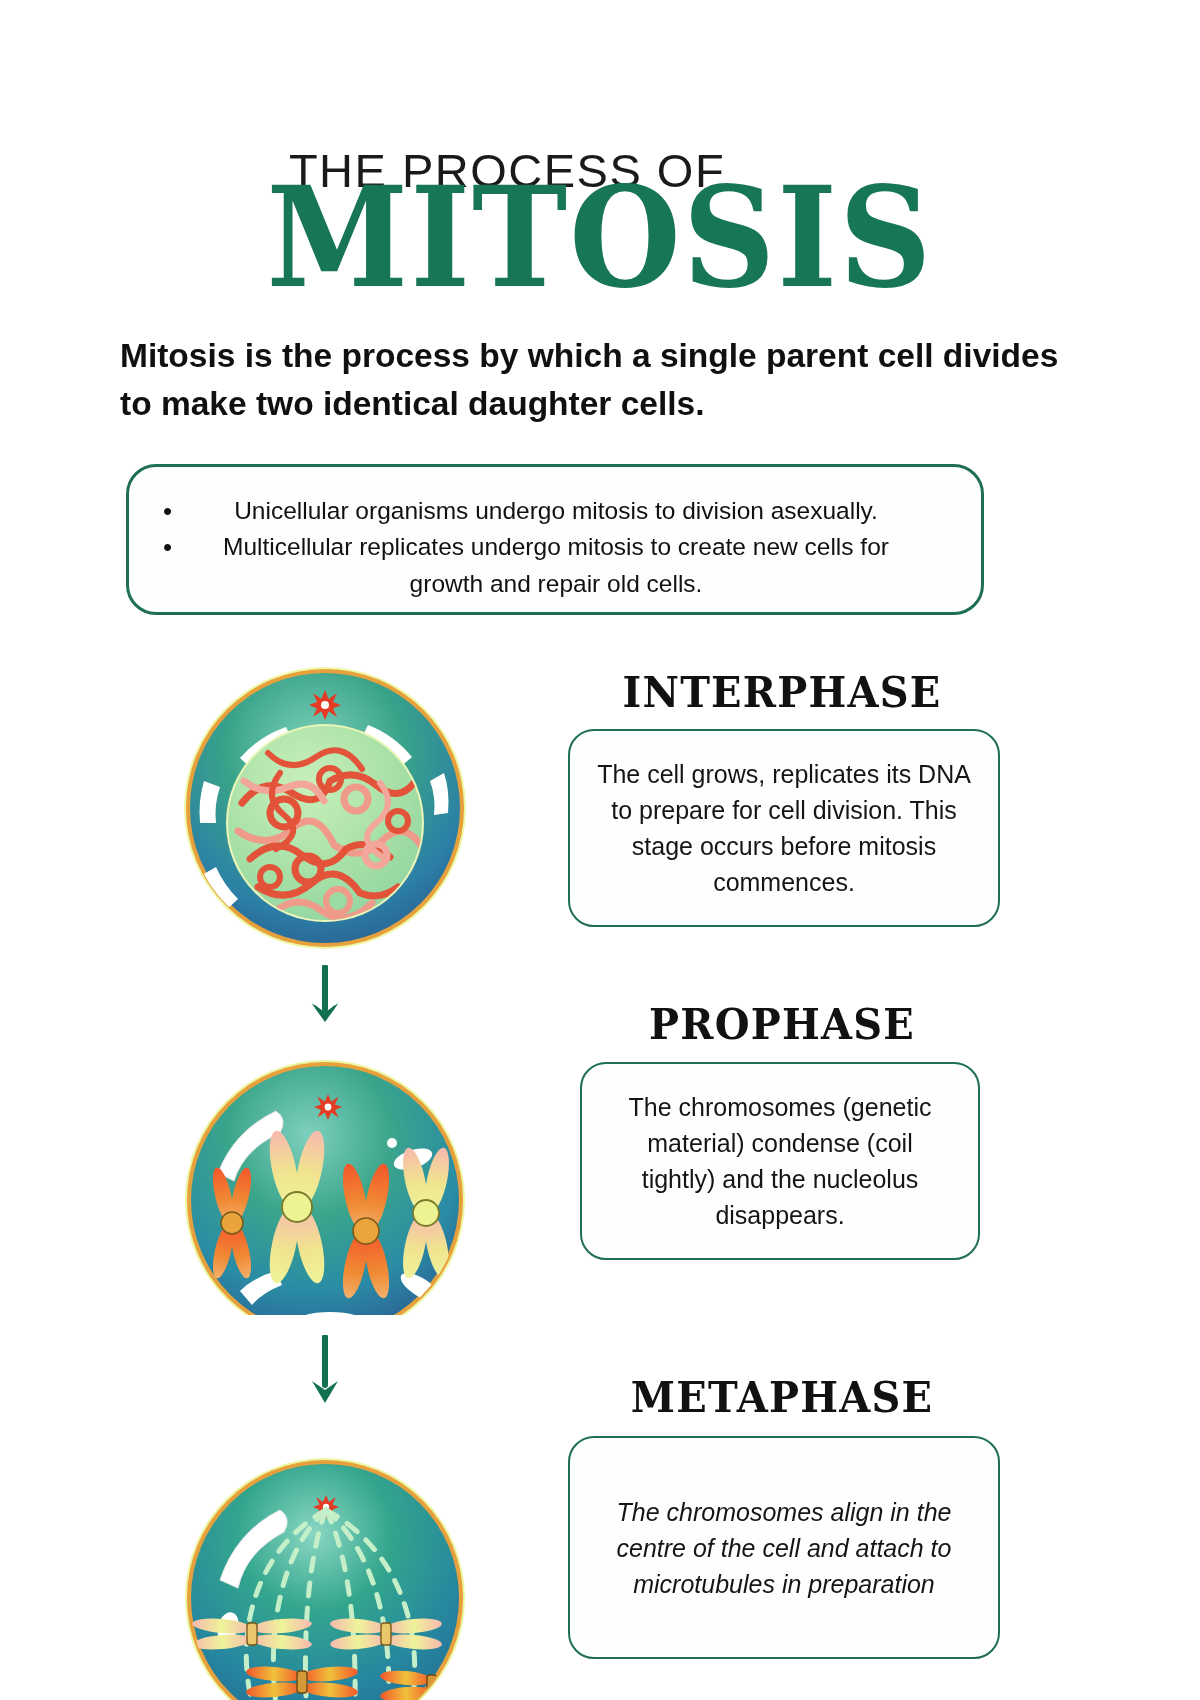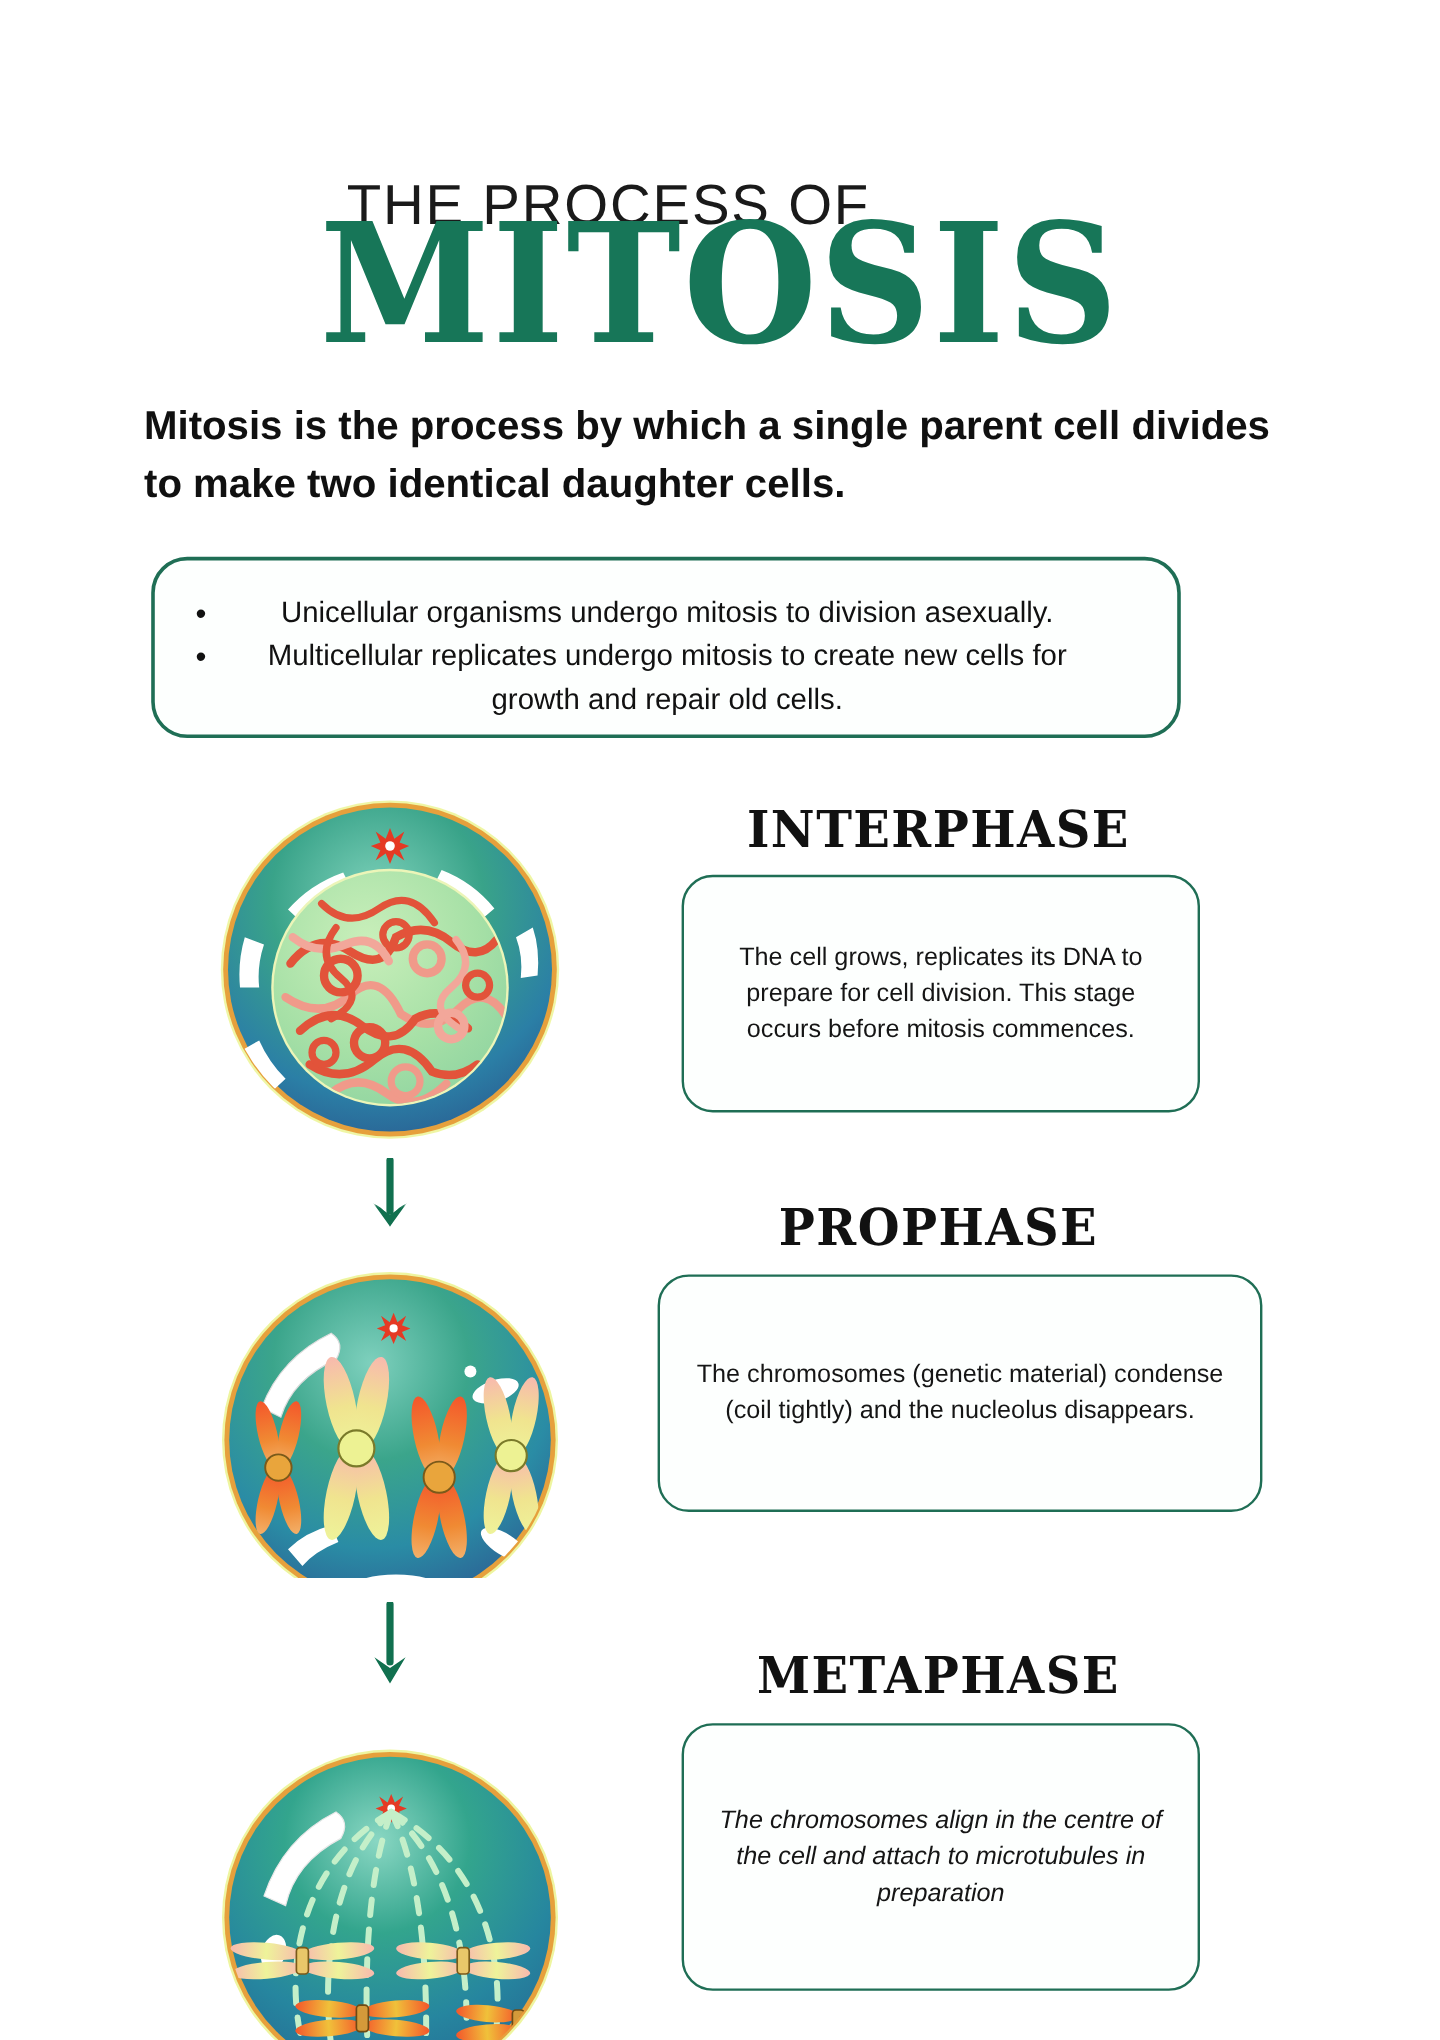--- a/index.html
+++ b/index.html
@@ -93,21 +93,21 @@
     background:#fdfffe;
     box-sizing:border-box;
     display:flex;
     align-items:center;
     justify-content:center;
   }
   .phase-box p{
     margin:0;
     padding:0 26px;
     text-align:center;
-    font-size:21px;
+    font-size:25px;
     line-height:1.44;
     color:#151515;
   }
 
   
   .arrow{position:absolute;}
 </style>
 </head>
 <body>
 
@@ -280,21 +280,21 @@
           <ellipse cx="11" cy="-33" rx="10" ry="33" transform="rotate(12 11 -33)" fill="url(#chrA)"></ellipse>
           <ellipse cx="-11" cy="33" rx="10" ry="33" transform="rotate(12 -11 33)" fill="url(#chrA)"></ellipse>
           <ellipse cx="11" cy="33" rx="10" ry="33" transform="rotate(-12 11 33)" fill="url(#chrA)"></ellipse>
           <circle cx="0" cy="0" r="13" fill="#edf293" stroke="#7a7a2a" stroke-width="1.8"></circle>
         </g>
       </g>
     </svg>
   </div>
 
   <div class="phase-title" style="left:562px;top:1000px;">PROPHASE</div>
-  <div class="phase-box" style="left:548px;top:1062px;width:504px;height:198px;">
+  <div class="phase-box" style="left:580px;top:1062px;width:400px;height:198px;">
     <p>The chromosomes (genetic material) condense (coil tightly) and the nucleolus disappears.</p>
   </div>
 
   <div class="arrow" style="left:300px;top:1335px;width:50px;height:72px;">
     <svg viewBox="0 0 50 72" width="50" height="72" aria-hidden="true">
       <path d="M25 2 L25 50" stroke="#11704f" stroke-width="6" fill="none" stroke-linecap="round"></path>
       <path d="M12 46 L25 68 L38 46 L25 55 Z" fill="#11704f"></path>
     </svg>
   </div>
 

